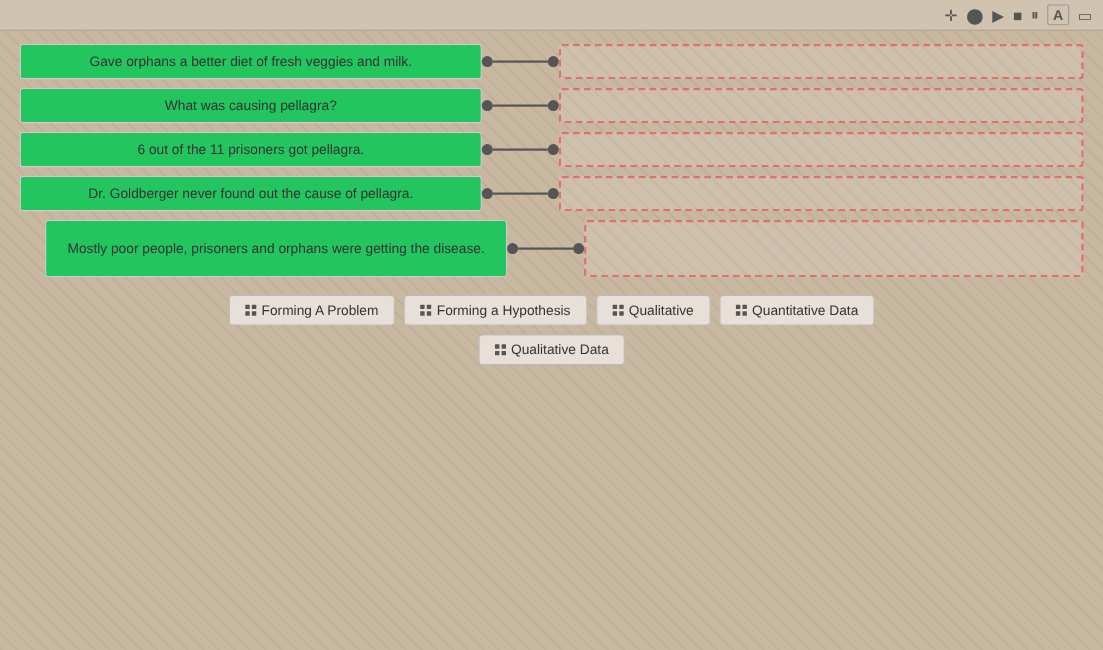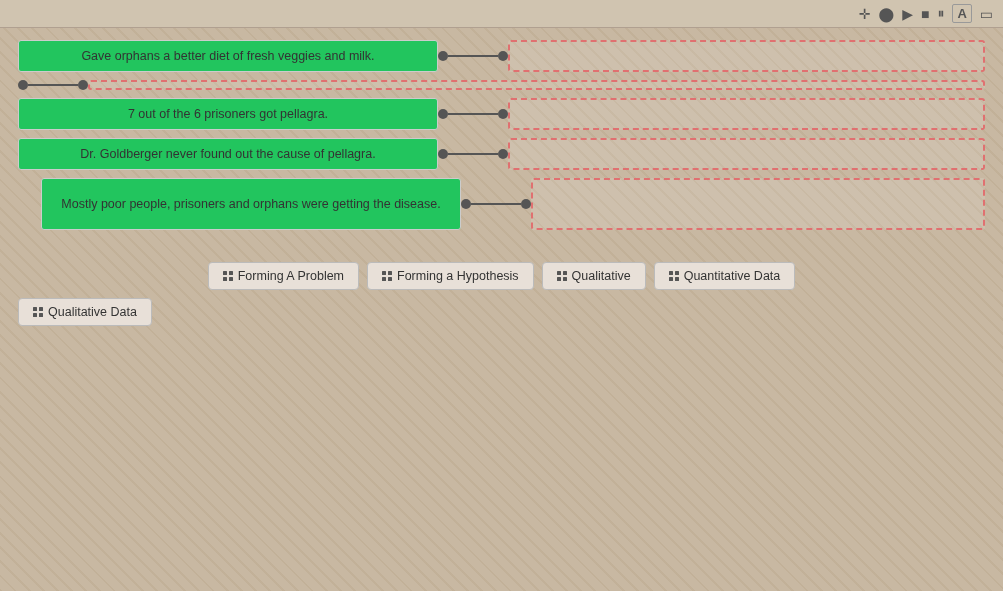--- a/index.html
+++ b/index.html
@@ -42,21 +42,21 @@
 
     .instructions {
       font-size: 13px;
       color: #222;
       margin-bottom: 16px;
       font-weight: 400;
     }
 
     
     .labels-area {
-      margin-top: 32px;
+      margin-top: 16px;
       display: flex;
       flex-wrap: wrap;
       gap: 8px;
       align-items: flex-start;
       justify-content: center;
     }
 
     .label-chip {
       background: #e8e0d8;
       border: 1px solid #bbb;
@@ -180,33 +180,34 @@
         <div class="conn-line">
           <div class="conn-dot-left"></div>
           <div class="conn-horiz"></div>
           <div class="conn-dot-right"></div>
         </div>
       </div>
       <div class="dzone"></div>
     </div>
 
     <div class="statement-row">
-      <div class="conn">
-        <div class="conn-line">
-          <div class="conn-dot-left"></div>
-          <div class="conn-horiz"></div>
-          <div class="conn-dot-right"></div>
-        </div>
-      </div>
-      <div class="dzone"></div>
-    </div>
-
-
-    <div class="statement-row">
-      <div class="stmt-box">7 out of the 6 prisoners got pellagra.</div>
+      <div class="stmt-box">What was causing pellagra?</div>
+      <div class="conn">
+        <div class="conn-line">
+          <div class="conn-dot-left"></div>
+          <div class="conn-horiz"></div>
+          <div class="conn-dot-right"></div>
+        </div>
+      </div>
+      <div class="dzone"></div>
+    </div>
+
+
+    <div class="statement-row">
+      <div class="stmt-box">6 out of the 11 prisoners got pellagra.</div>
       <div class="conn">
         <div class="conn-line">
           <div class="conn-dot-left"></div>
           <div class="conn-horiz"></div>
           <div class="conn-dot-right"></div>
         </div>
       </div>
       <div class="dzone"></div>
     </div>
 
@@ -268,21 +269,21 @@
       <span class="grid-icon">
         <span></span>
           <span></span>
           <span></span>
           <span></span>
       </span>
       <span>Quantitative Data</span>
     </div>
   </div>
 
-  <div style="display:flex; justify-content:flex-start; margin-top:8px;">
+  <div style="display:flex; justify-content:center; margin-top:8px;">
     <div class="label-chip">
       <span class="grid-icon">
         <span></span>
           <span></span>
           <span></span>
           <span></span>
       </span>
       <span>Qualitative Data</span>
     </div>
   </div>

